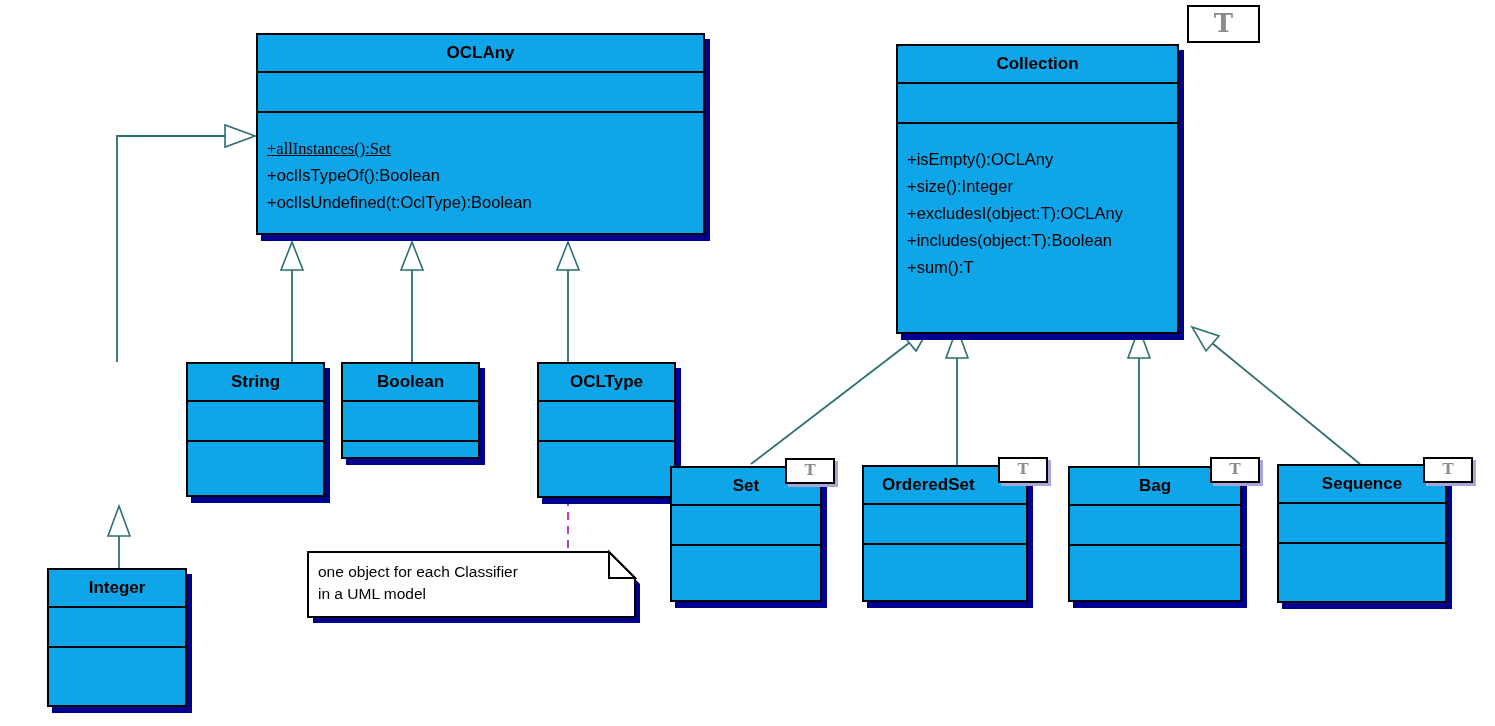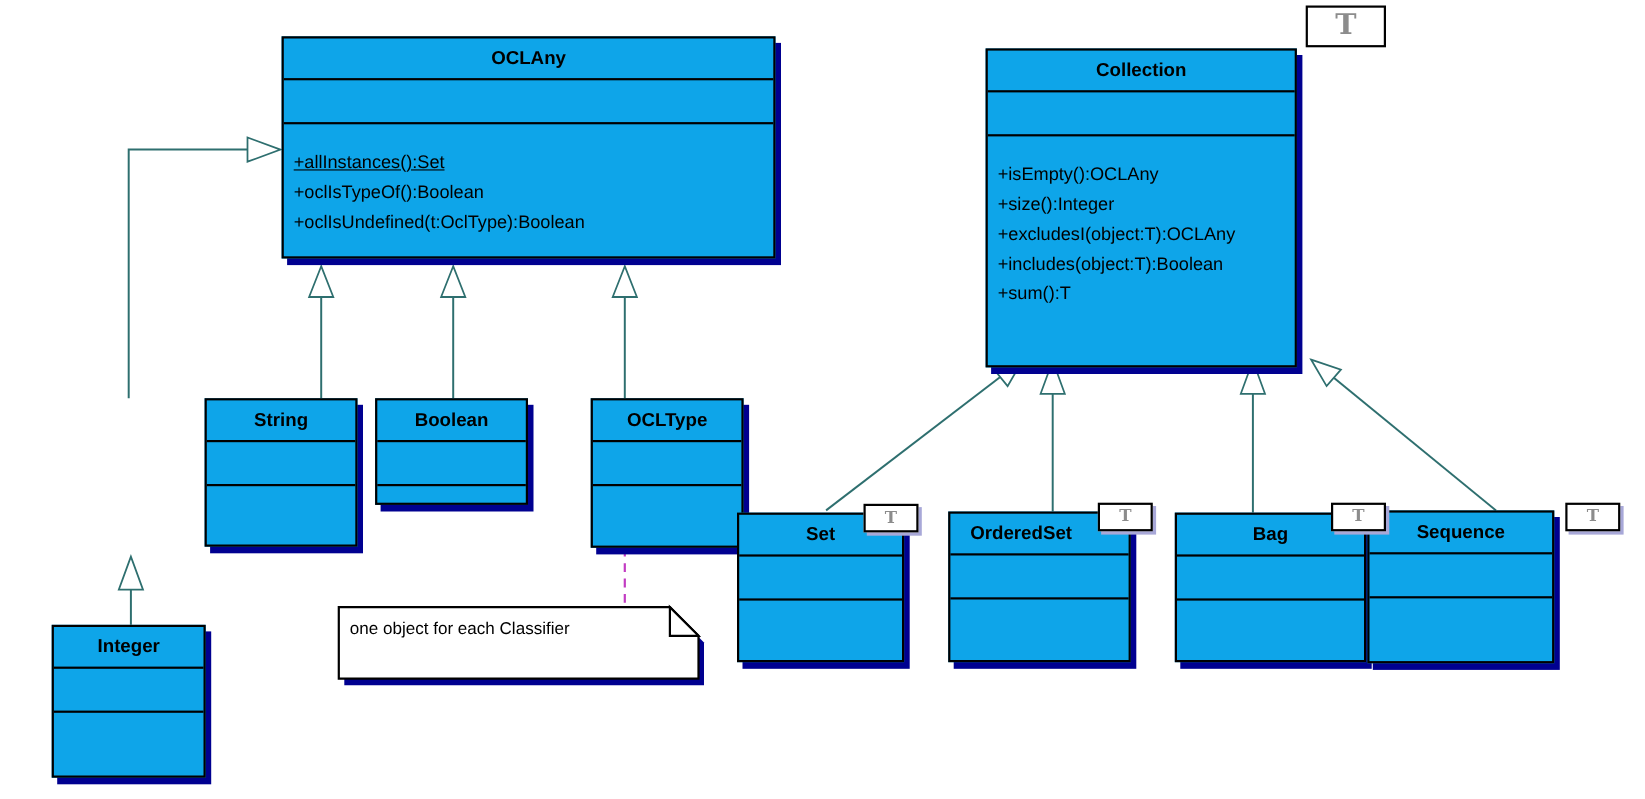--- a/index.html
+++ b/index.html
@@ -13,21 +13,21 @@
     position:absolute; background:#0ea5e9; border:2px solid #000000;
     box-shadow:5px 6px 0 0 #000090; z-index:2; box-sizing:border-box;
   }
   .uml-class .title {
     height:36px; border-bottom:2px solid #000000;
     display:flex; align-items:center; justify-content:center;
     font-weight:bold; font-size:17px; color:#000000; letter-spacing:0px;
   }
   .uml-class .attrs { height:38px; border-bottom:2px solid #000000; }
   .uml-class .ops  { padding:22px 4px 0 9px; font-size:16.5px; line-height:27px; color:#000000; white-space:nowrap; }
-  .uml-class .ops .m.underline { text-decoration:underline; }
+  .uml-class .ops .m.underline { text-decoration:underline;font-family:Liberation Serif, serif; }
 
   .tparam {
     position:absolute; background:#ffffff; border:2px solid #000000;
     color:#8c8c8c; font-family:"DejaVu Serif", serif; font-weight:bold;
     text-align:center; z-index:3; box-sizing:border-box;
   }
   .tparam.big   { width:73px; height:38px; font-size:26px; line-height:33px; }
   .tparam.small { width:50px; height:26px; font-size:15px; line-height:21px; box-shadow:3px 3px 0 0 #a8a8d8; }
 
   .note-text {
@@ -91,20 +91,21 @@
 
     <g>
       <polygon points="313,558 614,558 640,584 640,623 313,623" fill="#000090"></polygon>
       <polygon points="308,552 609,552 635,578 635,617 308,617" fill="#ffffff" stroke="#000000" stroke-width="2"></polygon>
       <polygon points="609,552 609,578 635,578" fill="#ffffff" stroke="#000000" stroke-width="2"></polygon>
     </g>
   </svg>
 
   <div class="note-text">
     <div>one object for each Classifier</div>
+    <div>in a UML model</div>
   </div>
 
   <div class="uml-class" style="left:256px; top:33px; width:449px; height:202px;">
     <div class="title">OCLAny</div>
     <div class="attrs"></div>
     <div class="ops">
       <div class="m underline">+allInstances():Set</div>
       <div class="m">+oclIsTypeOf():Boolean</div>
       <div class="m">+oclIsUndefined(t:OclType):Boolean</div>
     </div>
@@ -158,21 +159,21 @@
     <div class="attrs"></div>
     <div class="ops"></div>
   </div>
 
   <div class="uml-class" style="left:1068px; top:466px; width:174px; height:136px;">
     <div class="title">Bag</div>
     <div class="attrs"></div>
     <div class="ops"></div>
   </div>
 
-  <div class="uml-class" style="left:1243px; top:464px; width:170px; height:139px;">
+  <div class="uml-class" style="left:1277px; top:464px; width:170px; height:139px;">
     <div class="title">Sequence</div>
     <div class="attrs"></div>
     <div class="ops"></div>
   </div>
 
   <div class="tparam big" style="left:1187px; top:5px;">T</div>
   <div class="tparam small" style="left:785px; top:458px;">T</div>
   <div class="tparam small" style="left:998px; top:457px;">T</div>
   <div class="tparam small" style="left:1210px; top:457px;">T</div>
   <div class="tparam small" style="left:1423px; top:457px;">T</div>

